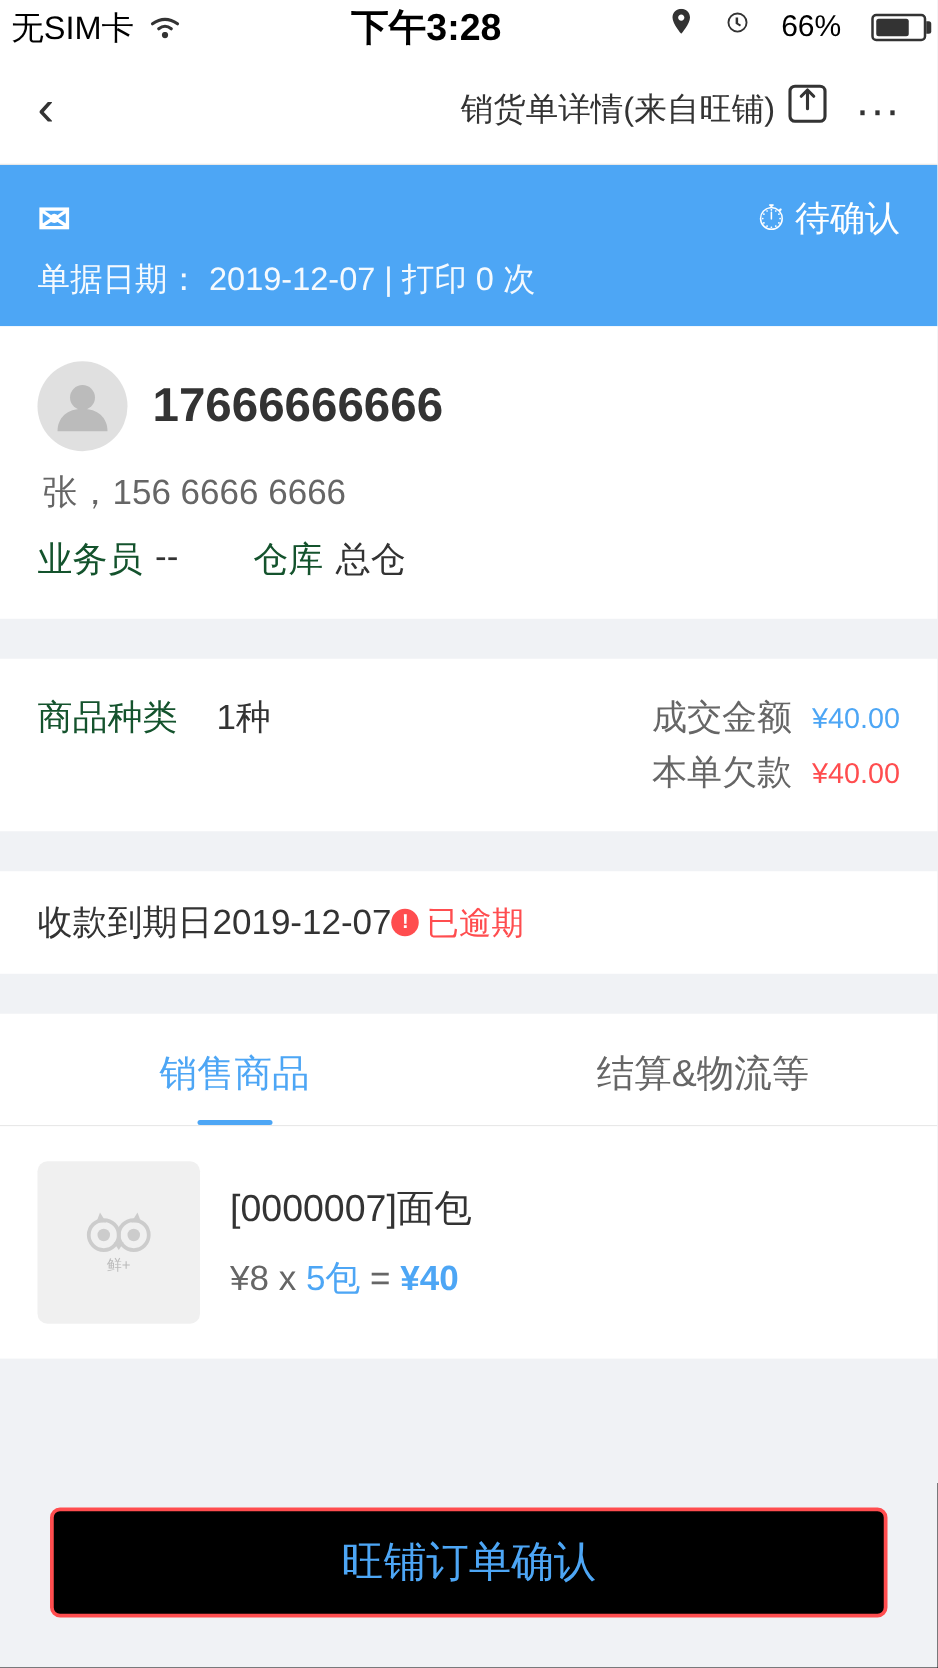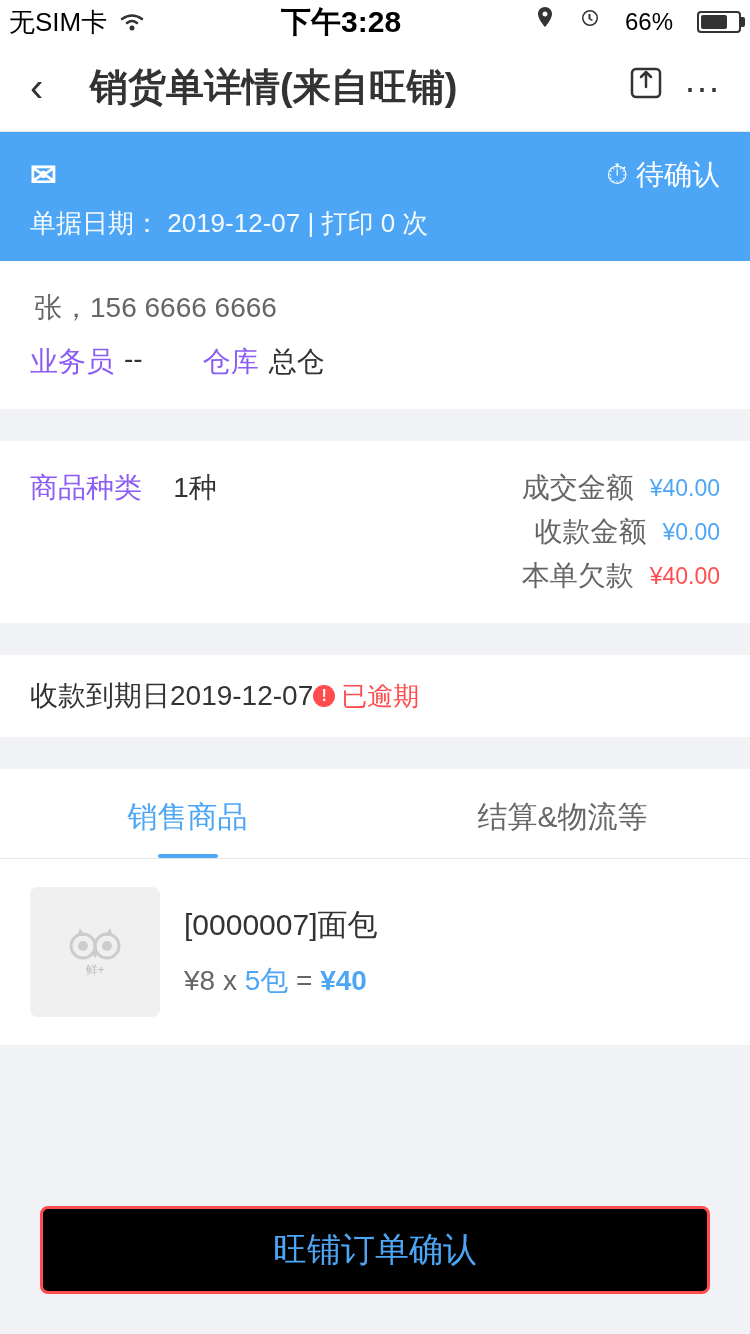--- a/index.html
+++ b/index.html
@@ -79,25 +79,25 @@
       padding: 0 30px;
       border-bottom: 1px solid #e8e8e8;
     }
     .nav-back {
       font-size: 40px;
       color: #333;
       cursor: pointer;
       width: 60px;
     }
     .nav-title {
-      font-size: 38px;
-      font-weight: 700;
+      font-size: 26px;
+      font-weight: 400;
       color: #333;
       flex: 1;
-      text-align: left;
+      text-align: right;
     }
     .nav-actions {
       display: flex;
       align-items: center;
       gap: 20px;
       width: 100px;
       justify-content: flex-end;
     }
     .nav-icon {
       font-size: 36px;
@@ -179,21 +179,21 @@
       display: flex;
       gap: 60px;
       font-size: 28px;
       color: #333;
     }
     .meta-item {
       display: flex;
       gap: 10px;
     }
     .meta-label {
-      color: #8b5cf6;
+      color: #14532d;
     }
 
     
     .summary-card {
       background: #fff;
       padding: 28px 30px;
       margin-bottom: 16px;
       display: flex;
       align-items: flex-start;
       justify-content: space-between;
@@ -204,21 +204,20 @@
       gap: 6px;
     }
     .summary-row {
       font-size: 28px;
       color: #333;
     }
     .summary-right {
       display: flex;
       flex-direction: column;
       gap: 6px;
-      align-items: flex-end;
     }
     .summary-item {
       display: flex;
       gap: 16px;
       align-items: center;
     }
     .summary-item-label {
       font-size: 28px;
       color: #666;
     }
@@ -428,20 +427,29 @@
     </div>
   </div>
   <div class="order-date-line">
     <span>单据日期：</span>
     <span>2019-12-07</span>
     <span>| 打印 0 次</span>
   </div>
 </div>
 
 <div class="customer-card">
+  <div class="customer-top">
+    <div class="customer-avatar">
+      <svg width="50" height="50" viewBox="0 0 50 50" fill="#bbb">
+        <circle cx="25" cy="18" r="10"></circle>
+        <path d="M5 45c0-11 8-18 20-18s20 7 20 18"></path>
+      </svg>
+    </div>
+    <div class="customer-phone">17666666666</div>
+  </div>
   <div class="customer-name">张，156 6666 6666</div>
   <div class="customer-meta">
     <div class="meta-item">
       <span class="meta-label">业务员</span>
       <span>--</span>
     </div>
     <div class="meta-item">
       <span class="meta-label">仓库</span>
       <span>总仓</span>
     </div>
@@ -457,24 +465,20 @@
       &nbsp;&nbsp;
       <span>1种</span>
     </div>
   </div>
   <div class="summary-right">
     <div class="summary-item">
       <span class="summary-item-label">成交金额</span>
       <span class="summary-item-value blue">¥40.00</span>
     </div>
     <div class="summary-item">
-      <span class="summary-item-label">收款金额</span>
-      <span class="summary-item-value blue">¥0.00</span>
-    </div>
-    <div class="summary-item">
       <span class="summary-item-label">本单欠款</span>
       <span class="summary-item-value red">¥40.00</span>
     </div>
   </div>
 </div>
 
 <div class="divider"></div>
 
 <div class="due-date-card">
   <span>收款到期日</span>

